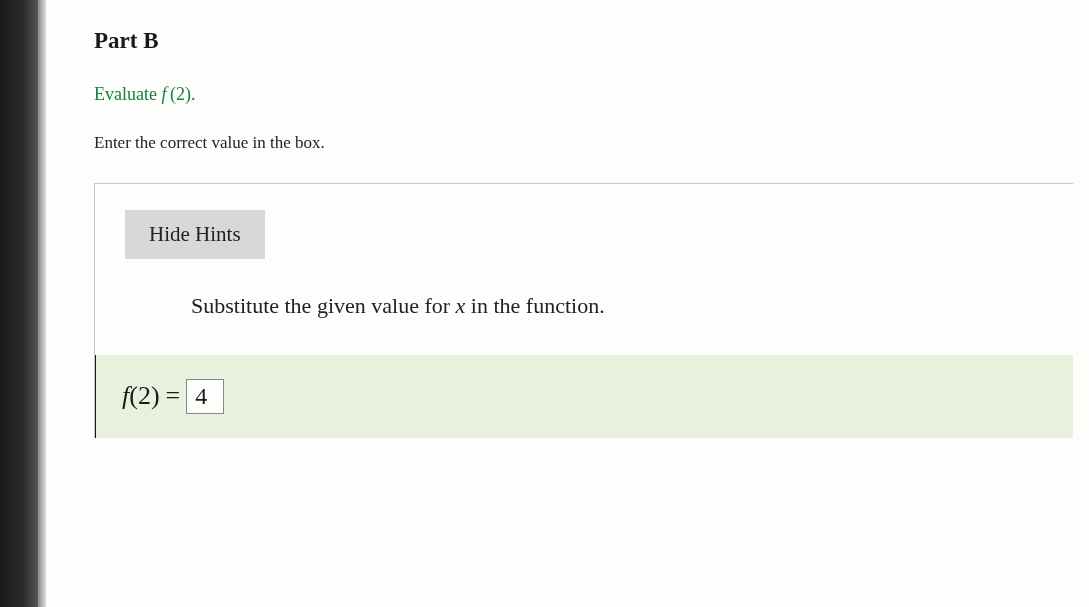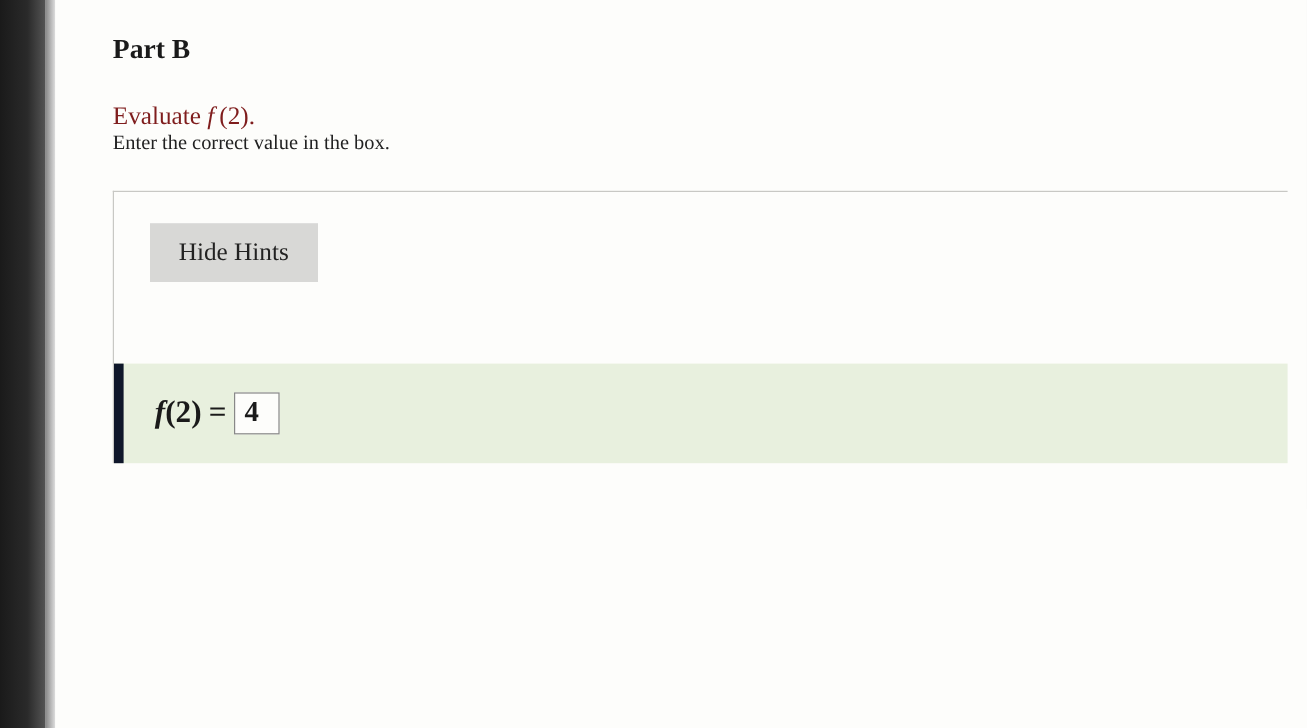--- a/index.html
+++ b/index.html
@@ -40,22 +40,23 @@
       background: #fdfdfb;
       padding: 28px 16px 0 48px;
     }
     .part-heading {
       font-weight: bold;
       font-size: 23px;
       color: #1a1a1a;
       margin-bottom: 30px;
     }
     .prompt-line {
-      font-size: 21px;
-      color: #7f1d1d;
+      font-size: 18px;
+      color: #15803d;
+      margin-bottom: 28px;
     }
     .math-i {
       font-style: italic;
       font-family: 'Times New Roman', serif;
     }
     .instruction {
       font-size: 17px;
       color: #222;
       margin-bottom: 30px;
     }
@@ -80,25 +81,24 @@
       font-family: Georgia, 'Times New Roman', serif;
       color: #222;
       cursor: pointer;
     }
     .hint-text {
       padding: 34px 0 0 96px;
       font-size: 22px;
       color: #222;
     }
     .answer-region {
-      margin-top: 68px;
+      margin-top: 36px;
       background: #e8f0de;
-      border-left: 8px solid #0f172a;
+      border-left: 1px solid #0f172a;
       padding: 24px 0 24px 26px;
-      font-weight: bold;
     }
     .answer-eq {
       font-size: 26px;
       font-family: 'Times New Roman', serif;
       font-style: italic;
       color: #1a1a1a;
       display: flex;
       align-items: center;
       gap: 6px;
     }
@@ -132,20 +132,23 @@
   </div>
 
   <div class="instruction">Enter the correct value in the box.</div>
 
   <div class="question-box">
 
     <div class="hints-row">
       <button class="hint-btn">Hide Hints</button>
     </div>
 
+    <div class="hint-text">
+      <span>Substitute the given value for </span><span class="math-i">x</span><span> in the function.</span>
+    </div>
 
     <div class="answer-region">
       <div class="answer-eq">
         <span>
           <span>f</span><span class="upright">(</span><span class="upright">2</span><span class="upright">)</span>
         </span>
         <span class="upright"> = </span>
         <span class="answer-input">4</span>
       </div>
     </div>

